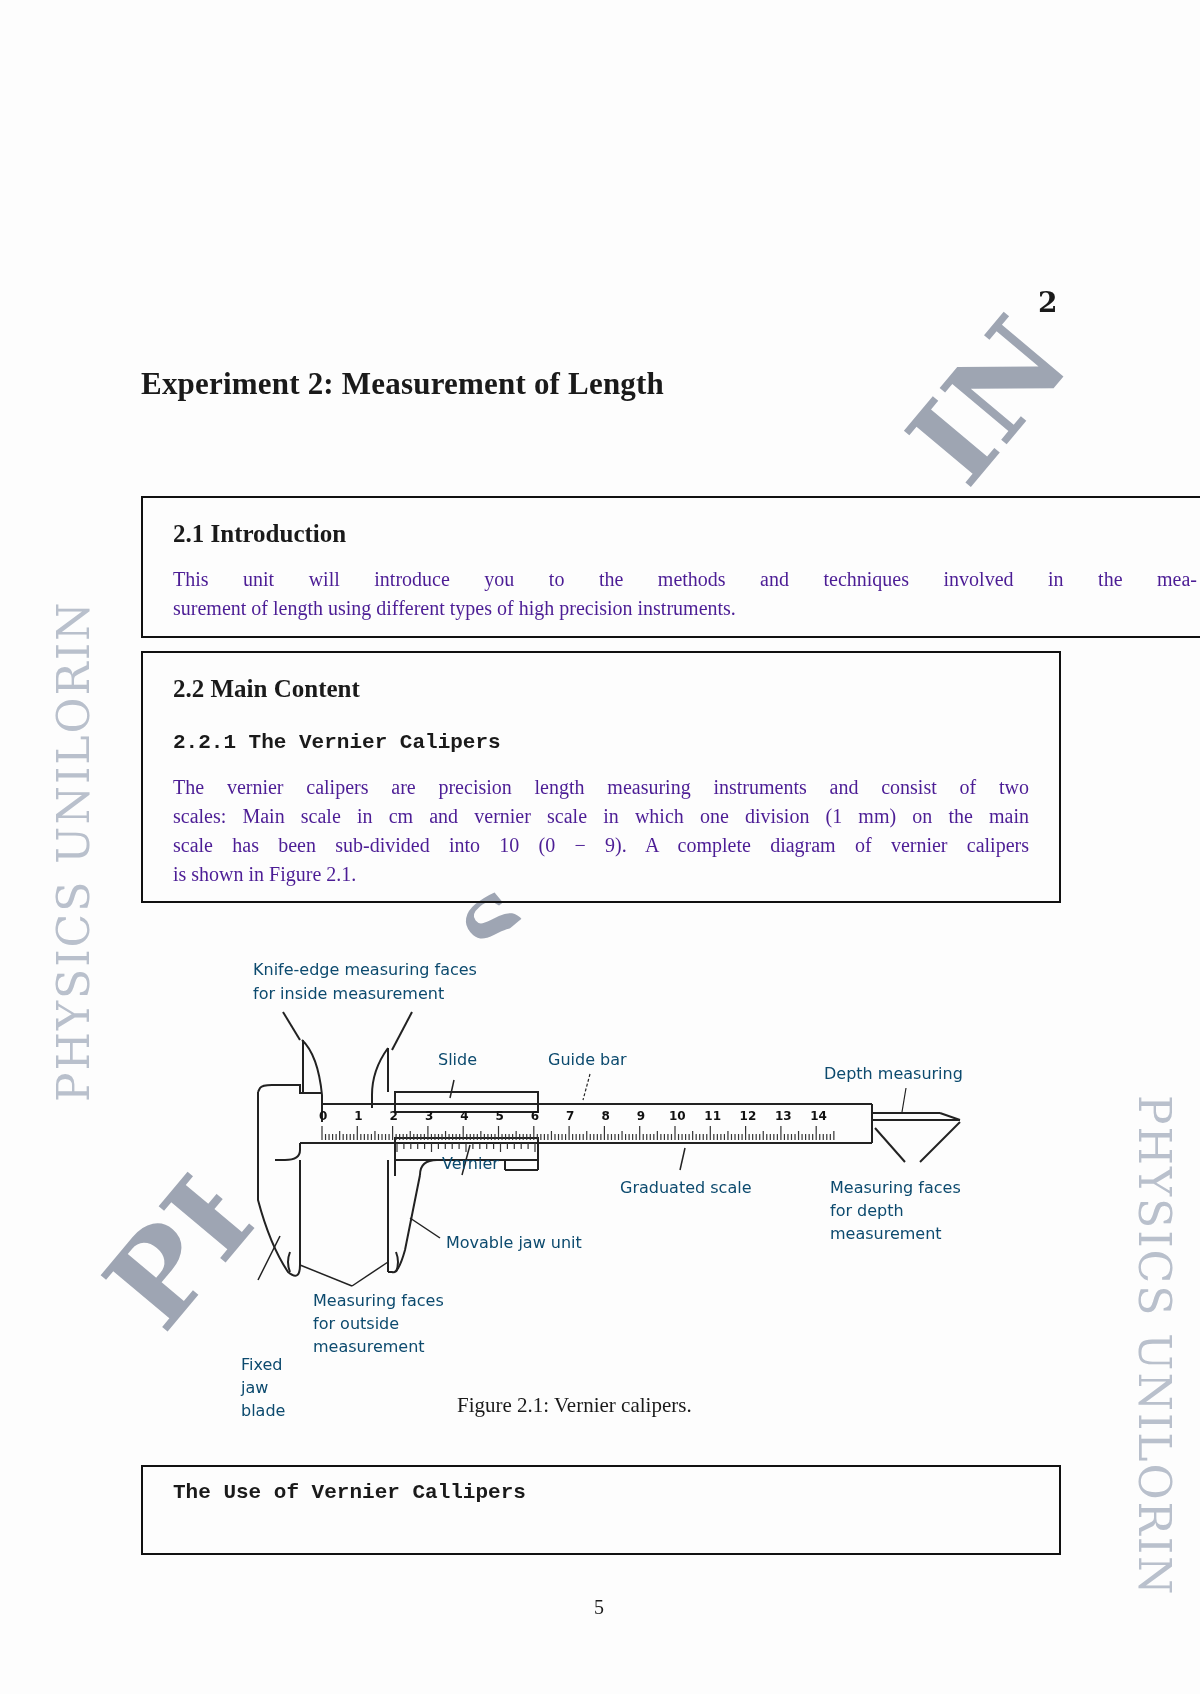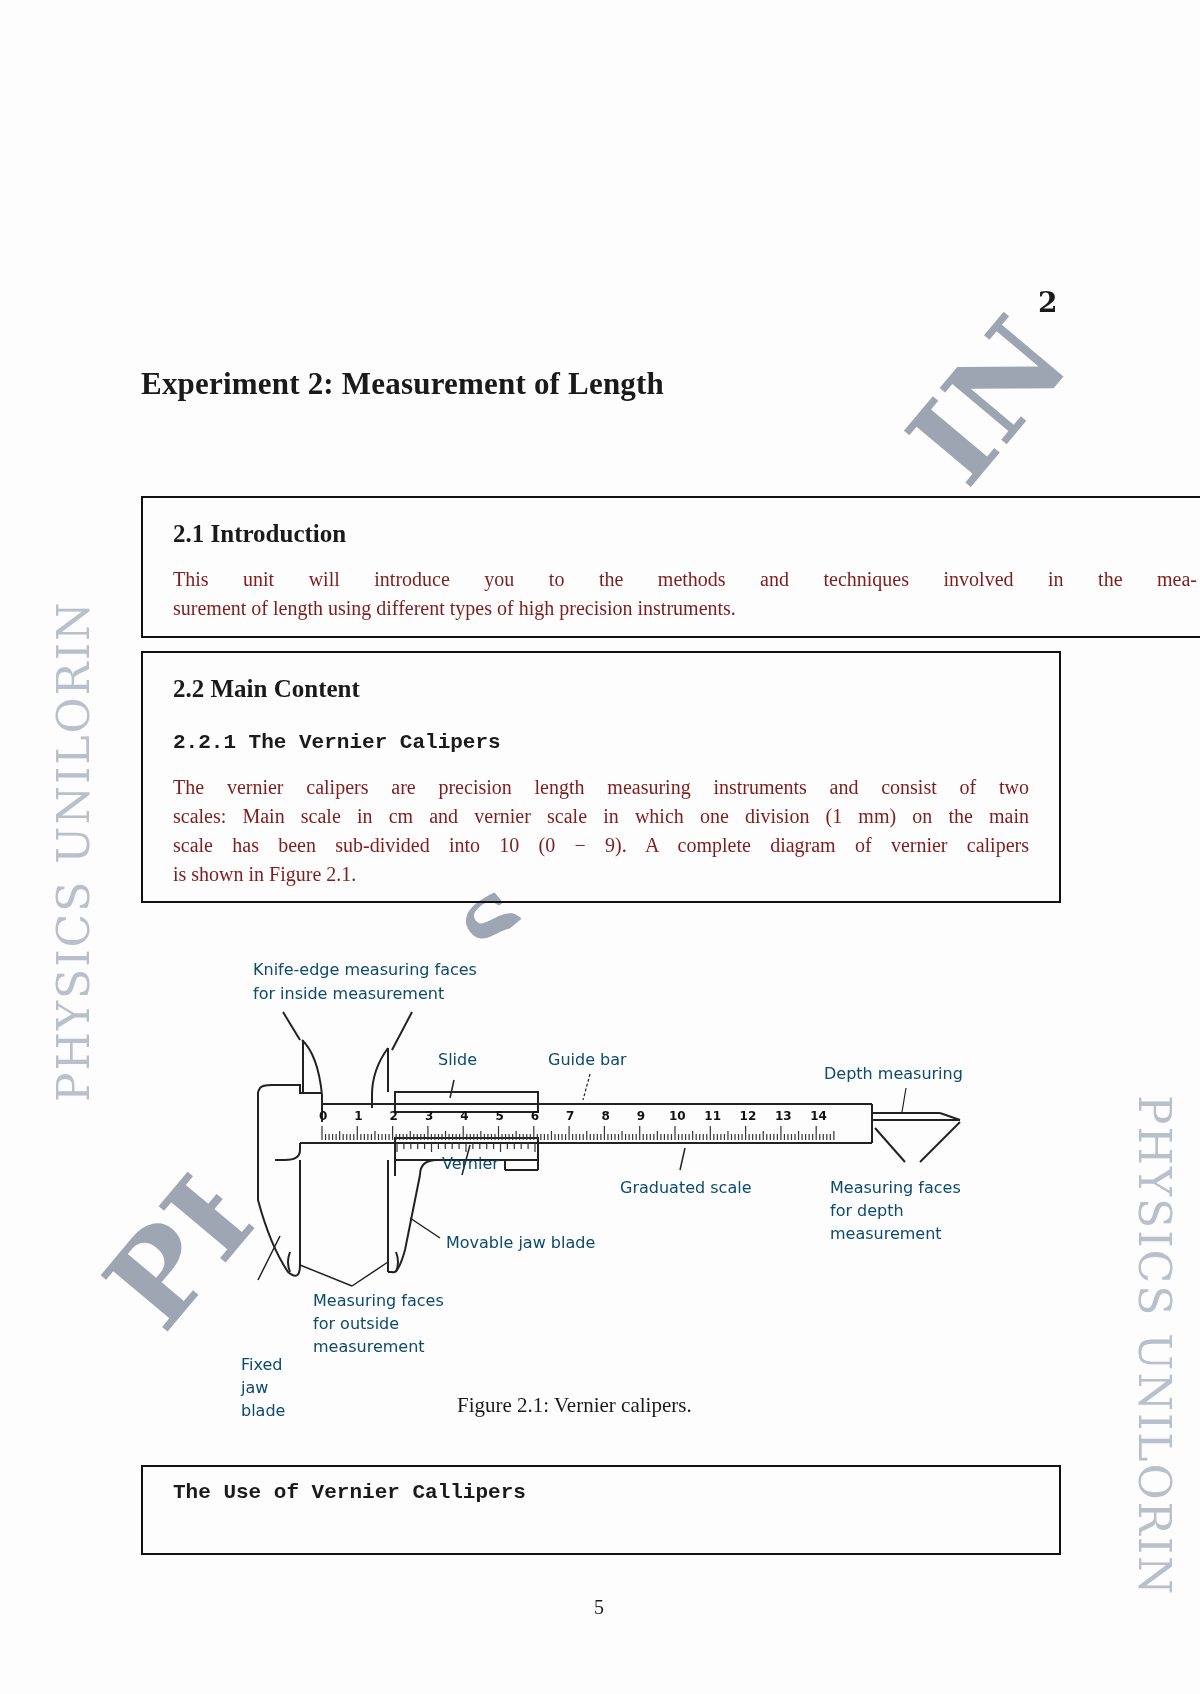--- a/index.html
+++ b/index.html
@@ -14,21 +14,21 @@
   .exp-title { left: 141px; top: 366px; font-size: 31px; font-weight: bold; letter-spacing: 0.2px; font-family: "Liberation Serif", serif; }
   .box {
     position: absolute; border: 2px solid #111; background: transparent;
     box-sizing: border-box;
   }
   .box1 { left: 141px; top: 496px; width: 1088px; height: 142px; }
   .box2 { left: 141px; top: 651px; width: 920px; height: 252px; }
   .box3 { left: 141px; top: 1465px; width: 920px; height: 90px; }
   .sec-h { position: absolute; left: 30px; font-weight: bold; font-size: 25px; font-family: "Liberation Serif", serif; }
   .sub-h { position: absolute; left: 30px; font-weight: bold; font-size: 21px; font-family: Liberation Mono, monospace; }
-  .para { position: absolute; left: 30px; right: 30px; font-size: 20px; line-height: 29px; font-family: "Liberation Serif", serif; text-align: justify; color: #7f1d1d; }
+  .para { position: absolute; left: 30px; right: 30px; font-size: 20px; line-height: 29px; font-family: "Liberation Serif", serif; text-align: justify; color: #4c1d95; }
   .para .line { display: block; text-align-last: justify; white-space: nowrap; }
   .para .line.last { text-align-last: left; }
   .fig-caption { left: 457px; top: 1393px; font-size: 21px; font-family: "Liberation Serif", serif; }
   .page-num { left: 594px; top: 1596px; font-size: 20px; font-family: "Liberation Serif", serif; }
   .wm-vert {
     position: absolute; font-family: "DejaVu Serif", serif; color: #b9c0cc; font-size: 44px;
     letter-spacing: 2px; white-space: nowrap; transform-origin: left top;
   }
   .wm-left { left: 48px; top: 1102px; transform: rotate(-90deg); }
   .wm-right { left: 1180px; top: 1095px; transform: rotate(90deg); }
@@ -328,21 +328,21 @@
   <div class="fig-label" style="left:438px; top:1048px;">Slide</div>
   <div class="fig-label" style="left:548px; top:1048px;">Guide bar</div>
   <div class="fig-label" style="left:824px; top:1062px;">Depth measuring</div>
   <div class="fig-label" style="left:442px; top:1152px;">Vernier</div>
   <div class="fig-label" style="left:620px; top:1176px;">Graduated scale</div>
   <div class="fig-label" style="left:830px; top:1176px; line-height:23px;">
     <div>Measuring faces</div>
     <div>for depth</div>
     <div>measurement</div>
   </div>
-  <div class="fig-label" style="left:446px; top:1231px;">Movable jaw blade</div>
+  <div class="fig-label" style="left:446px; top:1231px;">Movable jaw unit</div>
   <div class="fig-label" style="left:241px; top:1353px; line-height:23px;">
     <div>Fixed</div>
     <div>jaw</div>
     <div>blade</div>
   </div>
   <div class="fig-label" style="left:313px; top:1289px; line-height:23px;">
     <div>Measuring faces</div>
     <div>for outside</div>
     <div>measurement</div>
   </div>

